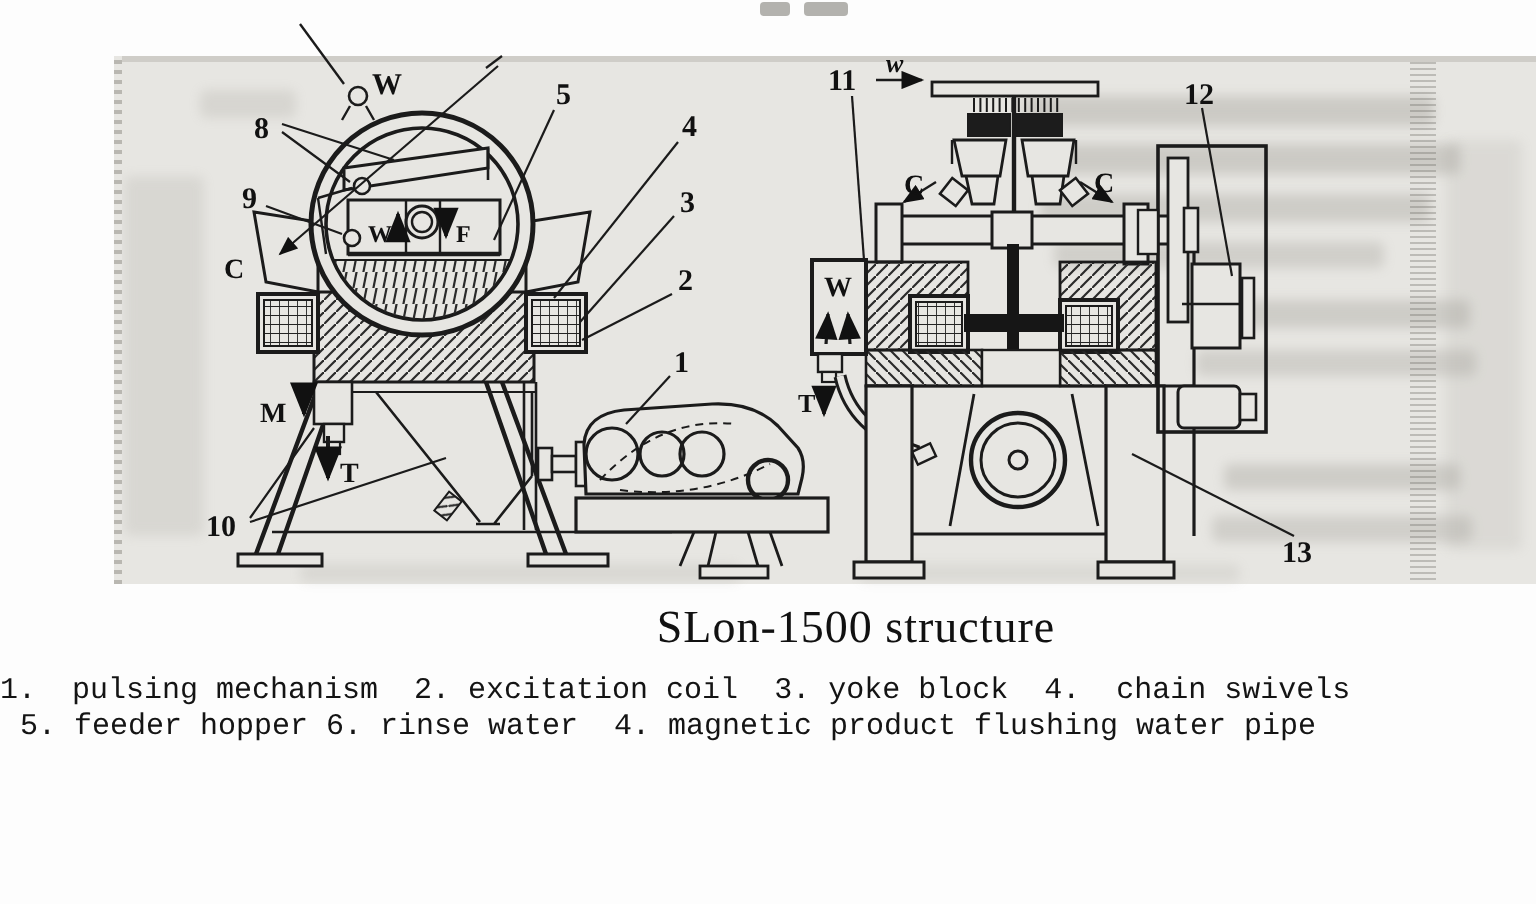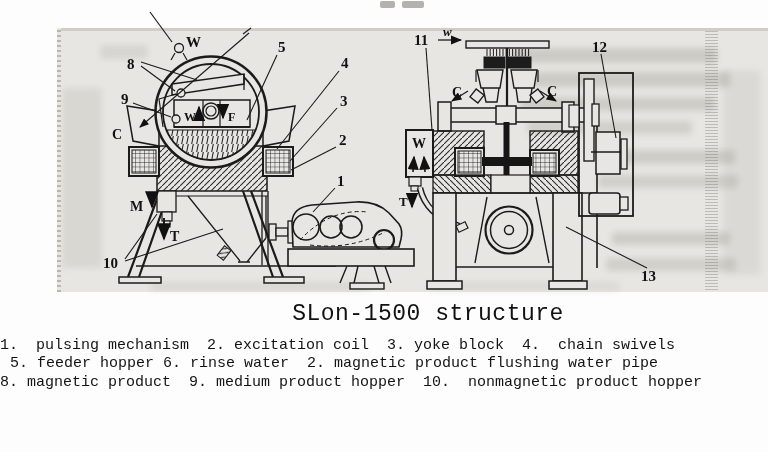--- a/index.html
+++ b/index.html
@@ -9,21 +9,21 @@
         background:#e7e6e2;}
   .scan-topline{position:absolute;left:57px;top:28px;width:711px;height:3px;background:#cfcdc8;}
   .scan-leftedge{position:absolute;left:57px;top:28px;width:4px;height:264px;
         background:repeating-linear-gradient(0deg,#b9b7b1 0 2px,#e7e6e2 2px 5px);}
   .scan-rightband{position:absolute;left:705px;top:30px;width:13px;height:260px;
         background:repeating-linear-gradient(0deg,rgba(110,108,102,.35) 0 1px,transparent 1px 3px);}
   .blob{position:absolute;background:#8e8b83;border-radius:3px;filter:blur(3px);}
   .topmark{position:absolute;background:#77746e;border-radius:2px;opacity:.55;}
   svg.diagram{position:absolute;left:0;top:0;}
   .caption{position:absolute;left:0;top:301px;width:768px;text-align:center;
-           text-indent:88px;font-size:23px;color:#111;letter-spacing:.5px;font-family:Liberation Mono, monospace;}
+           text-indent:88px;font-size:23px;color:#111;letter-spacing:.5px;}
   .legend{position:absolute;left:0;top:337px;width:668px;text-align:center;
           font-family:"Liberation Mono",monospace;font-size:15px;line-height:18.4px;
           color:#141414;}
   .legend div{white-space:pre;}
   text{fill:#111;}
 </style>
 </head>
 <body>
 
 <div class="stage">
@@ -256,17 +256,16 @@
         <text x="399" y="206" font-size="13">T</text>
         <text x="641" y="281" font-size="15">13</text>
       </g>
     </g>
   </svg>
 
   <div class="caption">SLon-1500 structure</div>
 
   <div class="legend">
     <div>1.  pulsing mechanism  2. excitation coil  3. yoke block  4.  chain swivels</div>
-    <div>5. feeder hopper 6. rinse water  2. magnetic product flushing water pipe</div>
-    <div>8. magnetic product  9. medium product hopper  10.  nonmagnetic product hopper</div>
+    <div>5. feeder hopper 6. rinse water  4. magnetic product flushing water pipe</div>
   </div>
 
 </div>
 
 </body></html>

